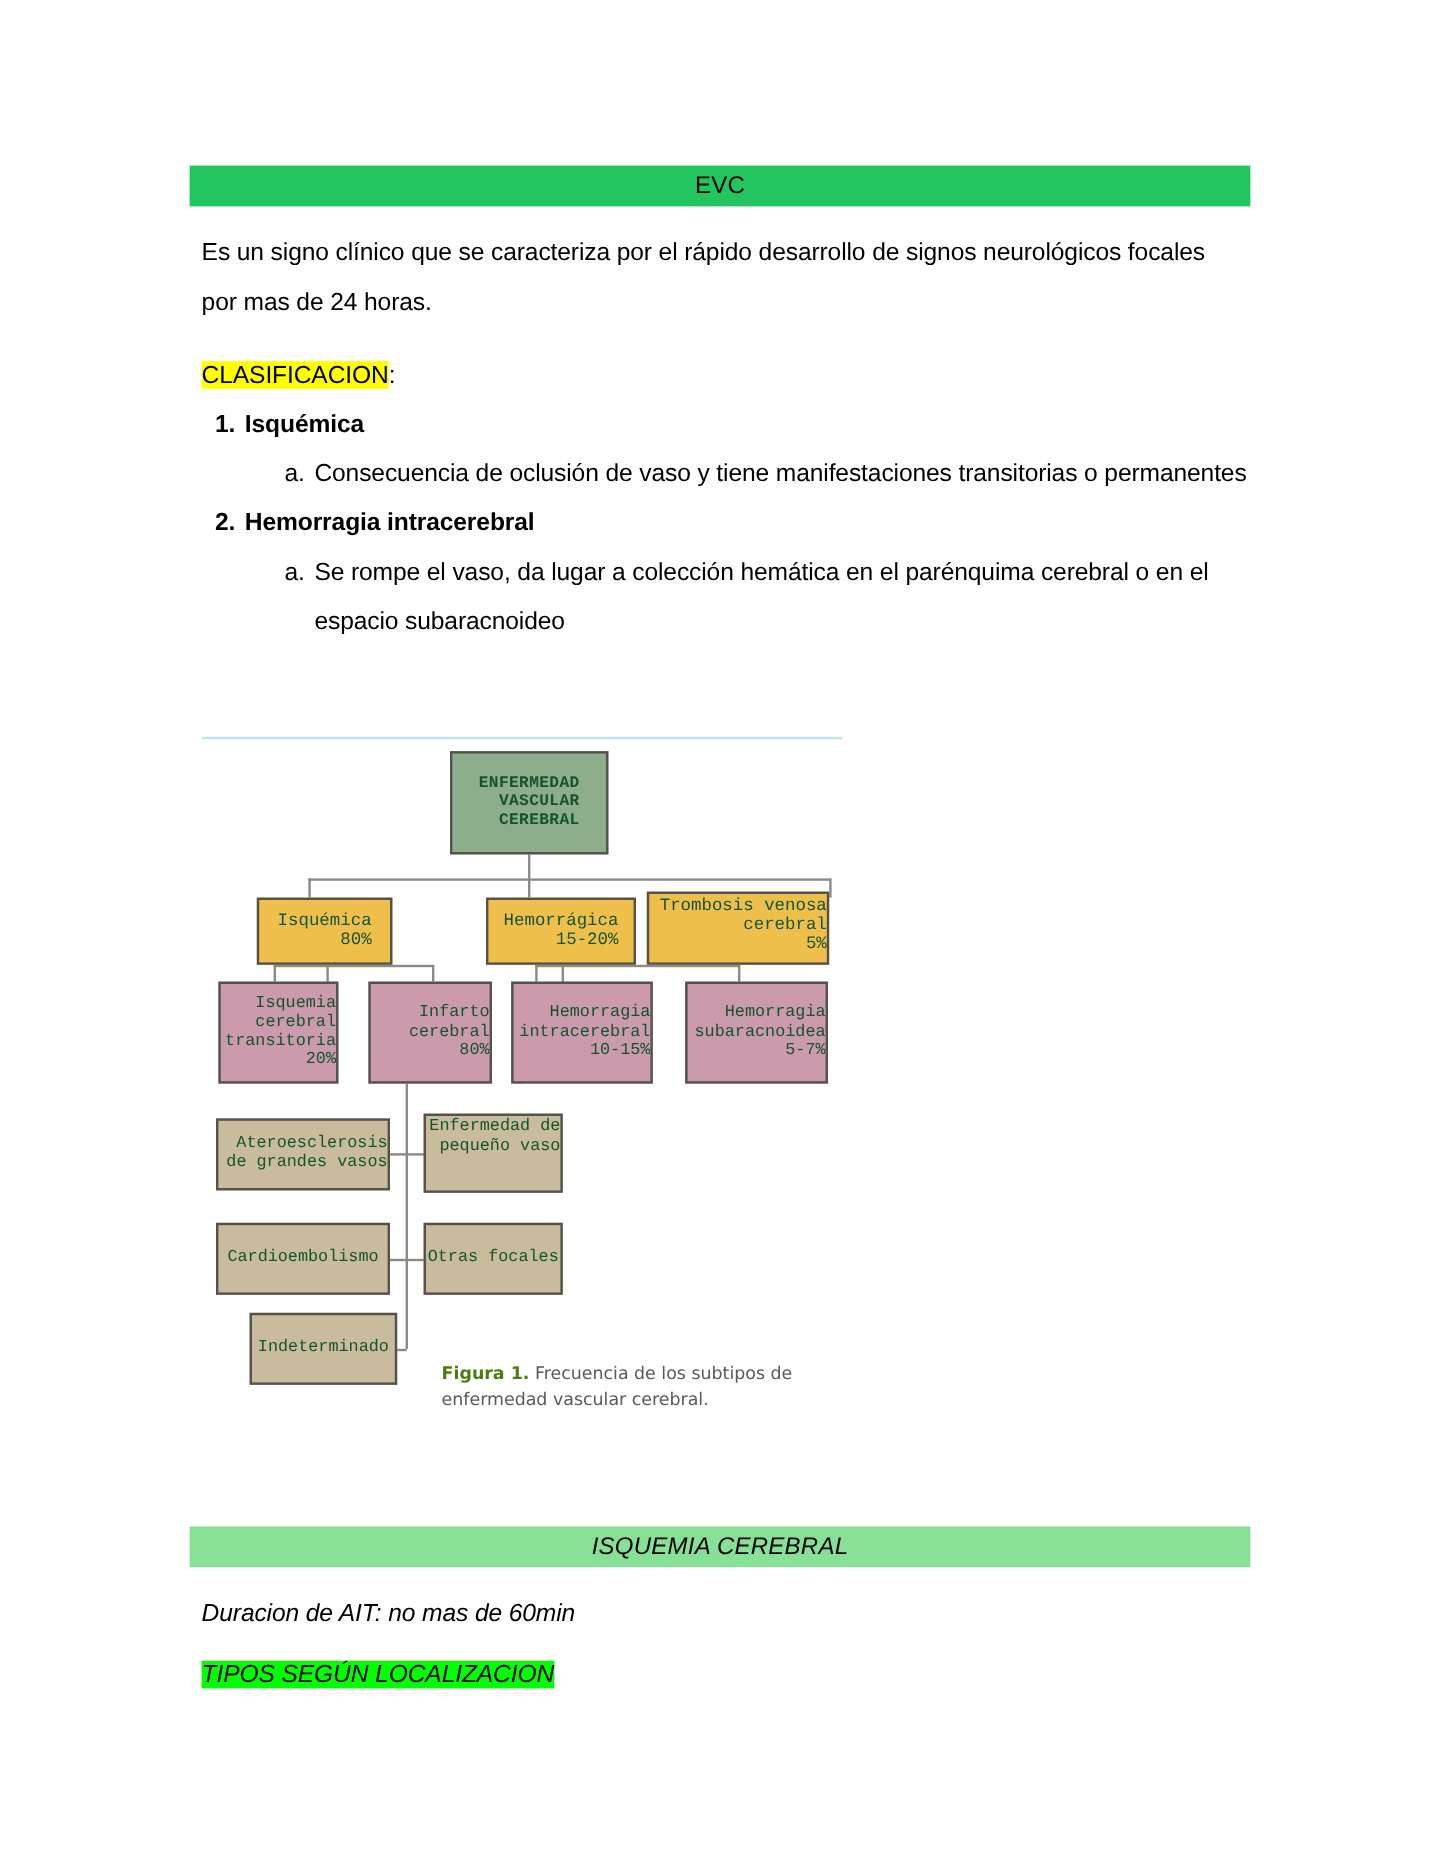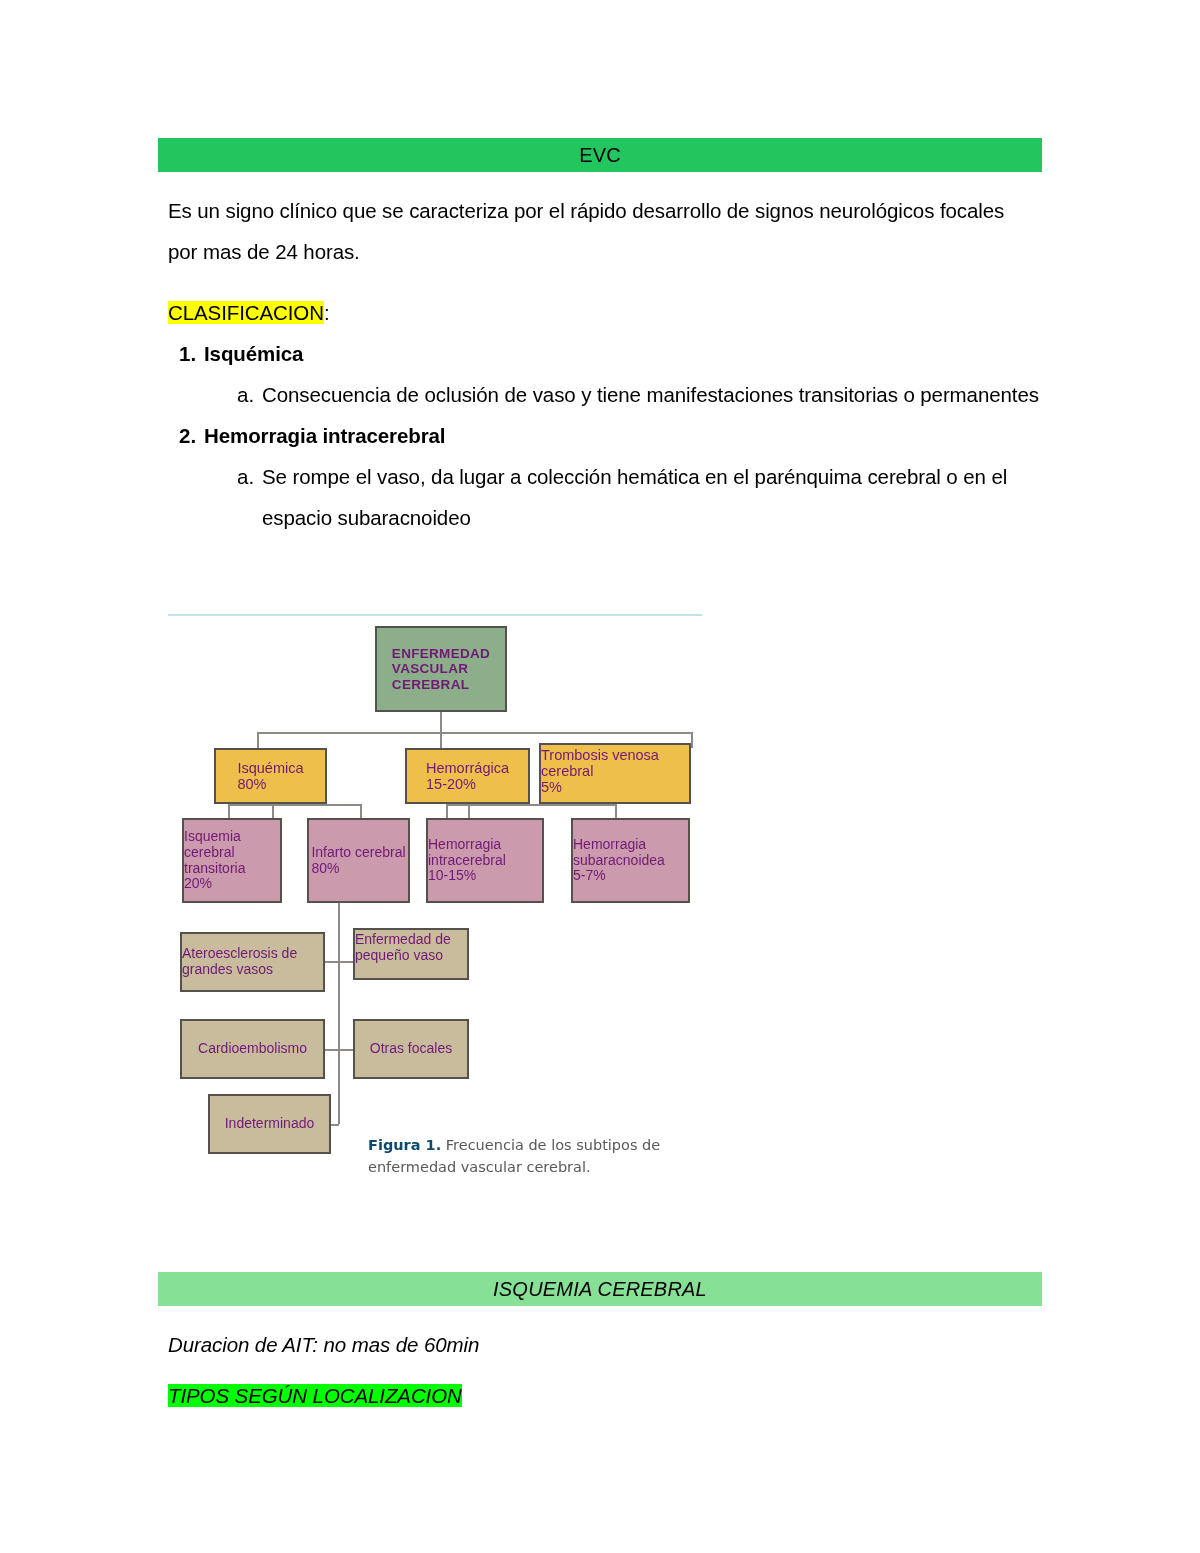--- a/index.html
+++ b/index.html
@@ -124,23 +124,23 @@
     height: 568px;
   }
 
   .node {
     position: absolute;
     box-sizing: border-box;
     border: 2px solid #55524d;
     display: flex;
     align-items: center;
     justify-content: center;
-    text-align: left;
-    font-family: Liberation Sans, sans-serif;
-    color: #701a75;
+    text-align: right;
+    font-family: Liberation Mono, monospace;
+    color: #14532d;
     line-height: 1.12;
     z-index: 2;
     overflow: hidden;
   }
   .node.root {
     background: #8cae8b;
     font-weight: bold;
     font-size: 13.5px;
     letter-spacing: 0.3px;
   }
@@ -167,21 +167,21 @@
 
   .fig-caption {
     position: absolute;
     font-family: "DejaVu Sans", sans-serif;
     font-size: 14.5px;
     line-height: 22px;
     color: #59595b;
     width: 300px;
   }
   .fig-caption .lead {
-    color: #0c4a6e;
+    color: #4d7c0f;
     font-weight: bold;
   }
 </style>
 </head>
 <body>
 
 <div class="page">
 
   <div class="content" style="top:138px;">
 
@@ -299,21 +299,21 @@
         <div>
           <span>Hemorragia subaracnoidea</span><br>
           <span>5-7%</span>
         </div>
       </div>
 
       <div class="node lvl-tan" style="left:12px; top:316px; width:145px; height:60px;">
         <div>Ateroesclerosis de grandes vasos</div>
       </div>
 
-      <div class="node lvl-tan" style="left:185px; top:312px; width:116px; height:52px; align-items:flex-start; padding-top:2px;">
+      <div class="node lvl-tan" style="left:185px; top:312px; width:116px; height:66px; align-items:flex-start; padding-top:2px;">
         <div>Enfermedad de pequeño vaso</div>
       </div>
 
       <div class="node lvl-tan" style="left:12px; top:403px; width:145px; height:60px;">
         <div>Cardioembolismo</div>
       </div>
 
       <div class="node lvl-tan" style="left:185px; top:403px; width:116px; height:60px;">
         <div>Otras focales</div>
       </div>

